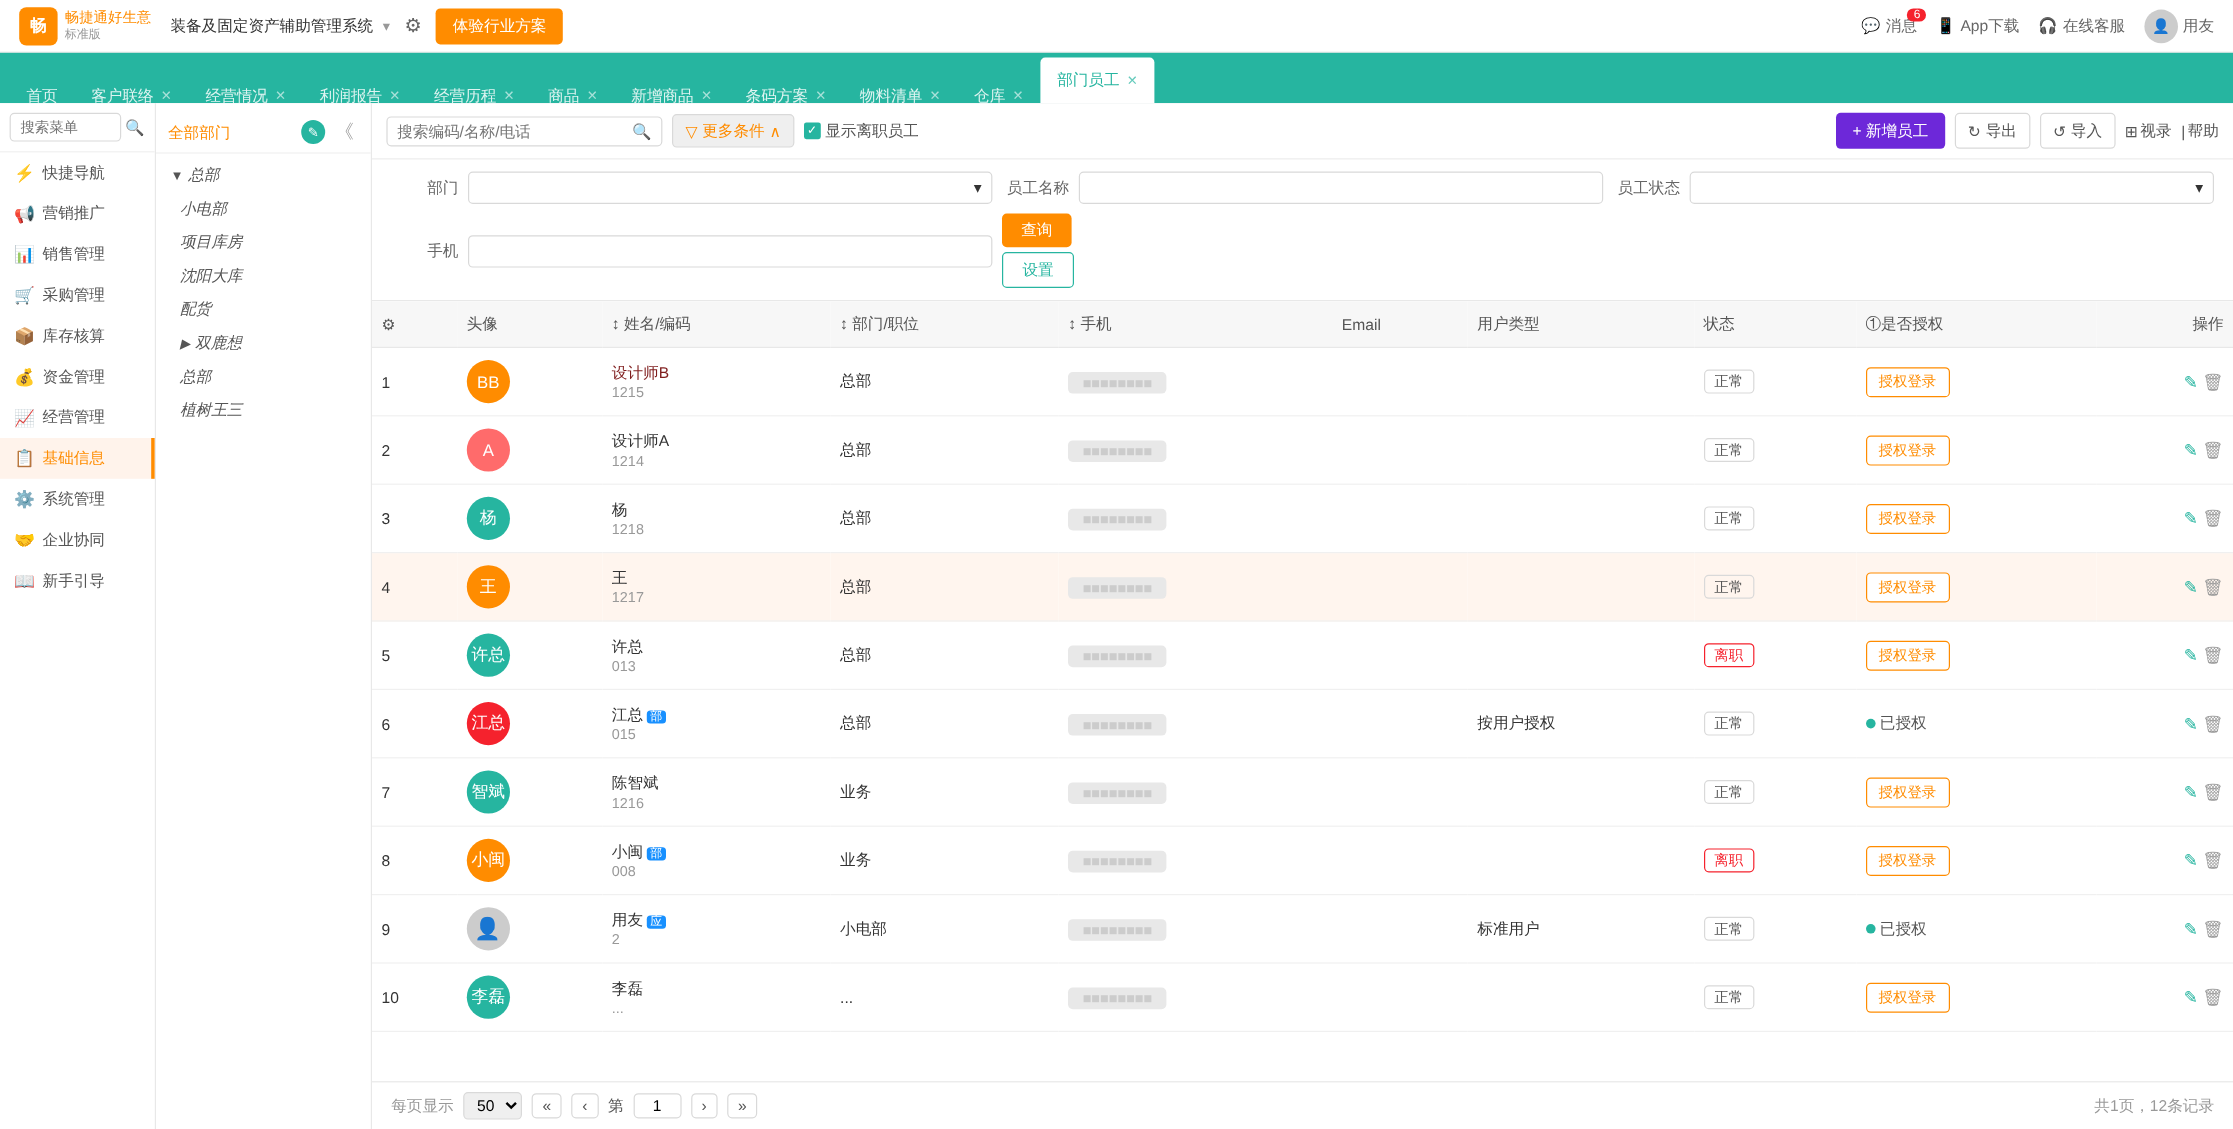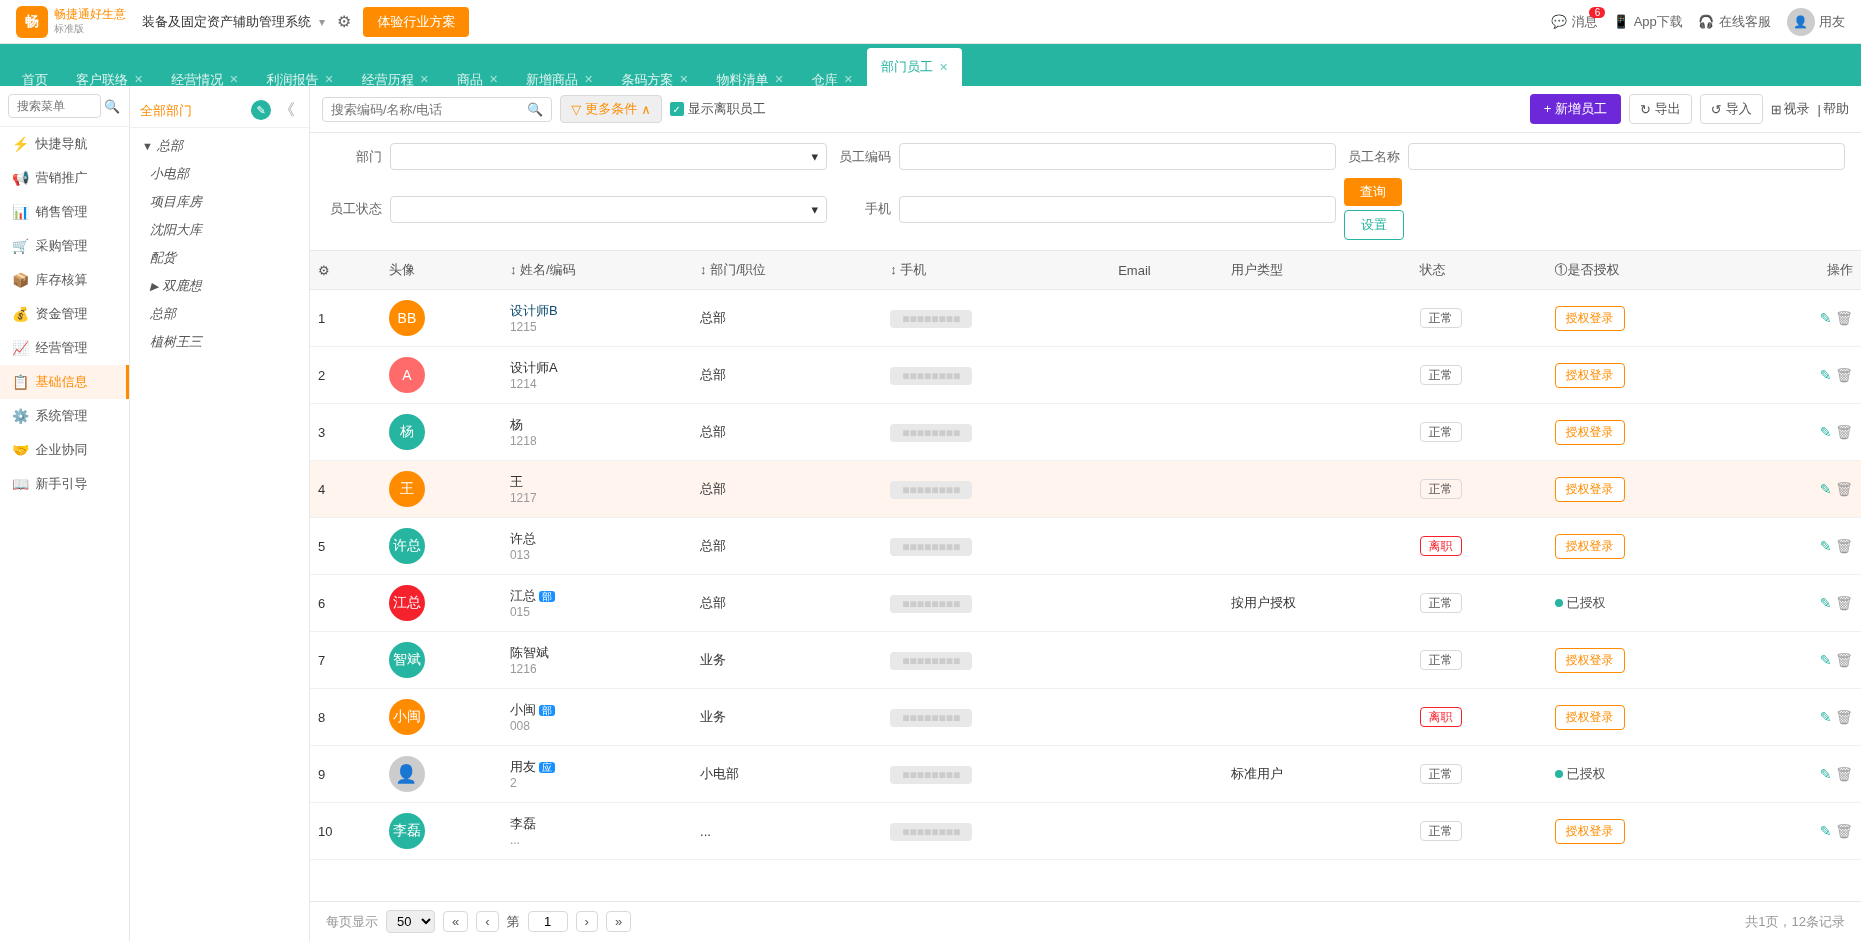--- a/index.html
+++ b/index.html
@@ -95,21 +95,21 @@
     .authorized { color: #555; font-size: 13px; display: flex; align-items: center; gap: 4px; }
     .dot-green { width: 8px; height: 8px; background: #26b5a0; border-radius: 50%; display: inline-block; }
     .tag-blue { background: #1890ff; color: #fff; font-size: 10px; border-radius: 3px; padding: 0 3px; margin-left: 3px; }
     .phone-blur { color: #ccc; background: #e8e8e8; border-radius: 4px; padding: 2px 12px; font-size: 12px; }
     .action-edit { color: #26b5a0; cursor: pointer; font-size: 14px; }
     .action-del { color: #999; cursor: pointer; font-size: 14px; }
 
     
     .pagination { background: #fff; border-top: 1px solid #e8e8e8; padding: 8px 16px; display: flex; align-items: center; gap: 8px; font-size: 13px; color: #555; }
     .pagination-label { color: #999; }
-    .pagination-select { border: 1px solid #d9d9d9; border-radius: 4px; padding: 2px 6px; font-size: 13px; }
+    .pagination-select { border: 1px solid #d9d9d9; border-radius: 4px; padding: 2px 6px; font-size: 13px; text-align: right; }
     .pagination-btn { border: 1px solid #d9d9d9; border-radius: 4px; padding: 2px 8px; background: #fff; cursor: pointer; color: #555; font-size: 13px; }
     .pagination-btn:disabled { color: #ccc; cursor: not-allowed; }
     .page-input { border: 1px solid #d9d9d9; border-radius: 4px; padding: 2px 6px; width: 40px; text-align: center; font-size: 13px; }
     .total-info { margin-left: auto; color: #999; }
 
     
     ::-webkit-scrollbar { width: 6px; height: 6px; }
     ::-webkit-scrollbar-track { background: #f1f1f1; }
     ::-webkit-scrollbar-thumb { background: #ccc; border-radius: 3px; }
   </style>
@@ -312,24 +312,20 @@
           </button>
         </div>
 
         <div class="filter-area">
           <div class="filter-row">
             <span class="filter-label">部门</span>
             <div class="filter-select">
               <span></span>
               <span>▾</span>
             </div>
-          </div>
-          <div class="filter-row">
-            <span class="filter-label">员工编码</span>
-            <input class="filter-input" style="">
           </div>
           <div class="filter-row">
             <span class="filter-label">员工名称</span>
             <input class="filter-input" style="">
           </div>
           <div class="filter-row">
             <span class="filter-label">员工状态</span>
             <div class="filter-select">
               <span></span>
               <span>▾</span>
@@ -361,21 +357,21 @@
                 <th style="text-align:right;">操作</th>
               </tr>
             </thead>
             <tbody id="employee-tbody">
             <tr>
                   <td>1</td>
                   <td>
                     <div class="avatar-badge" style="background: rgb(255, 140, 0);">BB</div>
                   </td>
                   <td>
-                    <div style="font-size:13px;color:#0c4a6e;">设计师B</div>
+                    <div style="font-size:13px;color:#7f1d1d;">设计师B</div>
                     <div style="font-size:12px;color:#999;">1215</div>
                   </td>
                   <td>总部</td>
                   <td><span class="phone-blur">■■■■■■■■</span></td>
                   <td></td>
                   <td></td>
                   <td><span class="status-normal">正常</span></td>
                   <td><button class="btn-auth">授权登录</button></td>
                   <td style="text-align: right;"><span class="action-edit">✎</span>&nbsp;<span class="action-del">🗑</span></td>
                 </tr>

